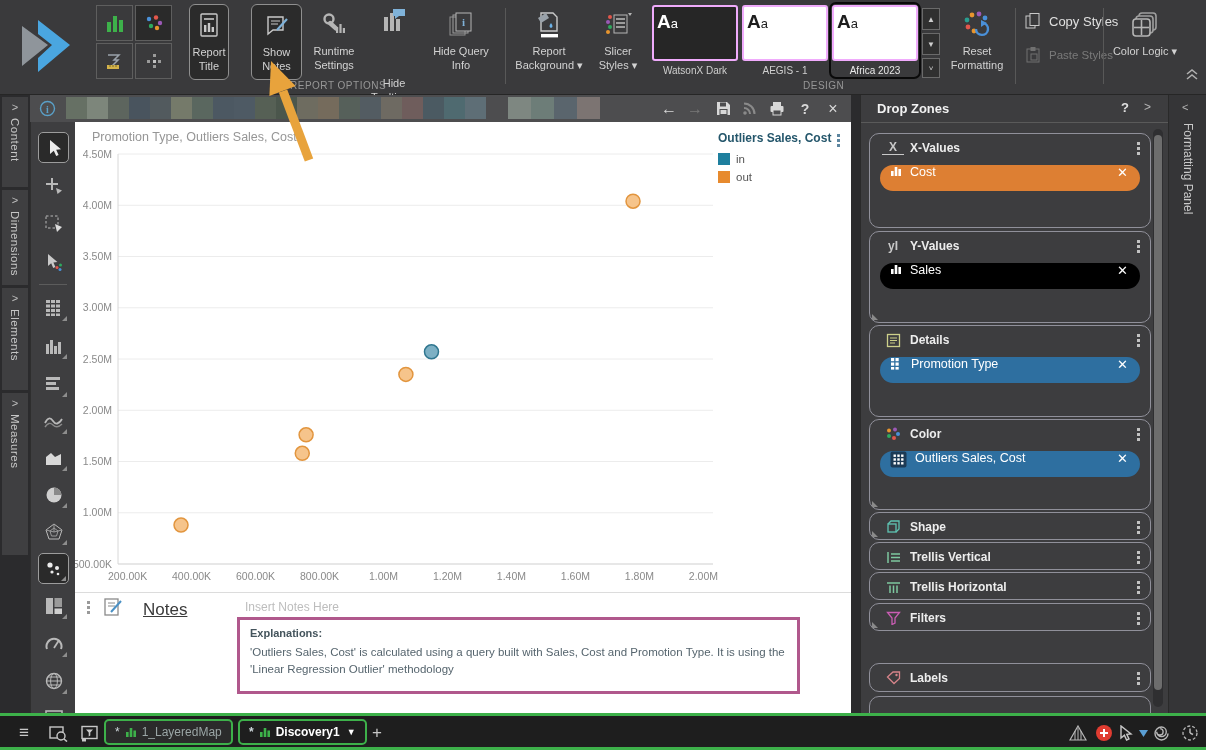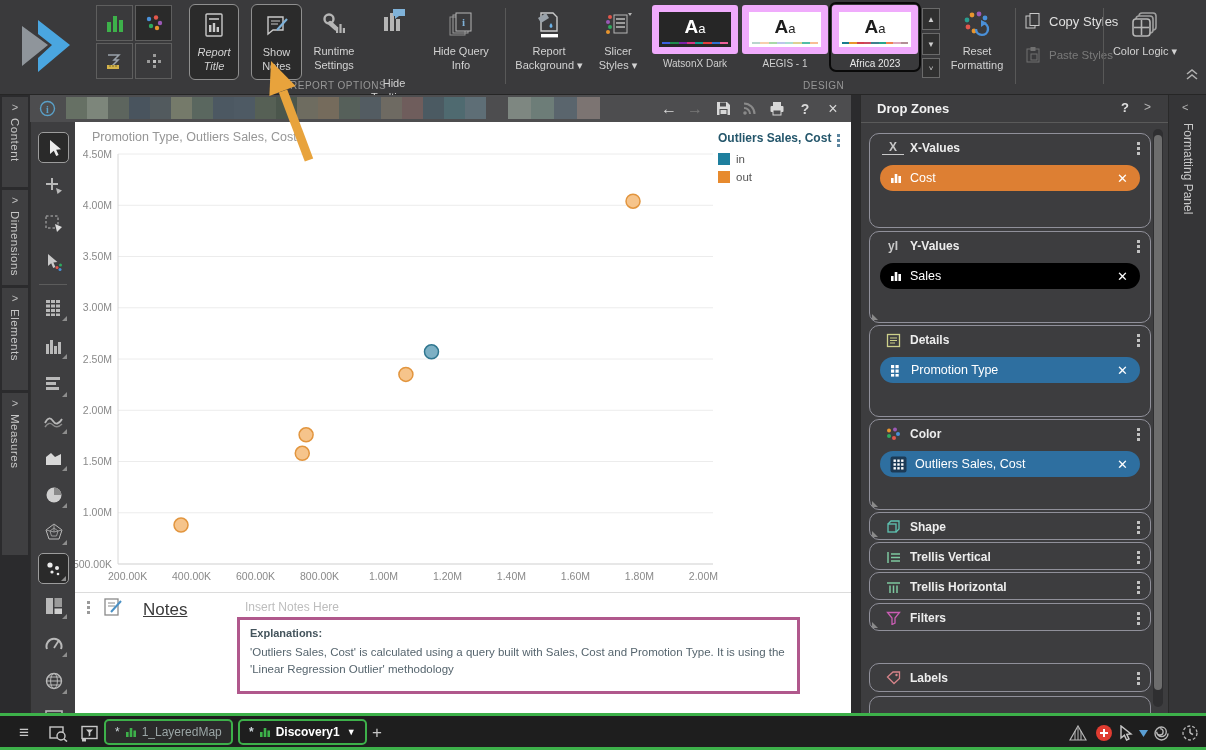--- a/index.html
+++ b/index.html
@@ -10,21 +10,21 @@
 
   
   #ribbon{position:absolute;left:0;top:0;width:1206px;height:95px;background:#3a3a3c;border-bottom:1px solid #262626;}
   .rbtn{position:absolute;top:4px;height:76px;display:flex;flex-direction:column;align-items:center;color:#d2d2d2;font-size:11px;text-align:center;cursor:default;}
   .rbtn .ric{height:36px;display:flex;align-items:center;justify-content:center;margin-top:3px;}
   .rbtn .rlb{line-height:1.3;margin-top:1px;}
   .boxed{border:1px solid #8f8f8f;border-radius:6px;background:#2b2b2b;}
   .grplabel{position:absolute;top:80px;color:#979797;font-size:10px;letter-spacing:.5px;}
   .vsep{position:absolute;top:8px;height:76px;width:1px;background:#585858;}
   .tcard{position:absolute;top:5px;width:86px;}
-  .tcard .tbox{height:49px;border:7px solid #f0abfc;border-radius:3px;padding:2px 3px 3px 3px;display:flex;flex-direction:column;justify-content:space-between;}
+  .tcard .tbox{height:56px;border:2px solid #f0abfc;border-radius:3px;padding:2px 3px 3px 3px;display:flex;flex-direction:row;justify-content:space-between;}
   .tbox.dark{background:#262626;color:#fff;}
   .tbox.light{background:#fff;color:#1d1d1d;}
   .aa{display:block;text-align:center;font-size:13px;line-height:26px;}
   .aa::first-letter{font-size:19px;font-weight:bold;}
   .swrow{display:flex;height:9px;}
   .swrow .sw{flex:1;height:100%;}
   .tname{text-align:center;color:#cfcfcf;font-size:10px;margin-top:4px;white-space:nowrap;}
   .tcard.selected{outline:2px solid #0a0a0a;outline-offset:1px;border-radius:4px;}
   .scrollbtn{position:absolute;left:922px;width:18px;border:1px solid #6a6a6a;background:#303030;color:#cfcfcf;font-size:8px;display:flex;align-items:center;justify-content:center;}
 
@@ -74,21 +74,21 @@
   #dz-header{position:absolute;left:0;top:0;width:308px;height:28px;border-bottom:1px solid #5a5a5a;display:flex;align-items:center;}
   #dz-title{font-size:13px;font-weight:bold;color:#f2f2f2;margin-left:16px;}
   #dz-help{position:absolute;right:40px;top:5px;font-size:13px;font-weight:bold;color:#e0e0e0;}
   #dz-collapse{position:absolute;right:18px;top:5px;font-size:12px;color:#b5b5b5;}
   .zone{position:absolute;left:8px;width:282px;border:1px solid #90909a;border-radius:10px;}
   .zhead{height:28px;display:flex;align-items:center;padding:0 10px 0 12px;}
   .zicon{width:22px;display:flex;align-items:center;justify-content:center;margin-right:6px;}
   .ztitle{font-size:12px;font-weight:bold;color:#ededed;}
   .zmenu{margin-left:auto;display:flex;flex-direction:column;gap:2px;}
   .zmenu i{width:3px;height:3px;background:#c2c2c2;display:block;}
-  .pill{margin:3px 10px 0 10px;height:26px;border-radius:13px;display:flex;align-items:center;padding:0 12px 0 10px;color:#fff;font-size:12.5px;}
+  .pill{margin:3px 10px 0 10px;height:26px;border-radius:13px;display:flex;align-items:flex-start;padding:0 12px 0 10px;color:#fff;font-size:12.5px;}
   .pill .px{margin-left:auto;font-size:13px;color:#fff;}
   .pill .plab{margin-left:8px;}
   .zcorner::before{content:'';position:absolute;left:2px;bottom:2px;border-right:6px solid transparent;border-bottom:6px solid #8a8a8a;}
   #dz-scroll{position:absolute;right:5px;top:34px;width:10px;height:578px;background:#2f2f31;border-radius:5px;}
   #dz-thumb{position:absolute;left:1px;top:6px;width:8px;height:555px;background:#6d6d6d;border-radius:4px;}
 
   
   #fmtstrip{position:absolute;left:1168px;top:95px;width:38px;height:618px;background:#353537;border-left:1px solid #2a2a2a;}
   #fmt-chev{position:absolute;left:13px;top:6px;color:#b5b5b5;font-size:11px;}
   #fmt-label{position:absolute;left:12px;top:28px;writing-mode:vertical-rl;font-size:12px;color:#c9c9c9;}
@@ -142,21 +142,21 @@
   <div class="abs" style="left:135px;top:43px;width:37px;height:36px;border:1px solid #5e5e5e;display:flex;align-items:center;justify-content:center;">
     <svg width="18" height="18" viewBox="0 0 18 18">
         <rect x="8" y="2" width="3" height="3" fill="#9a9a9a"></rect>
         <rect x="8" y="13" width="3" height="3" fill="#9a9a9a"></rect>
         <rect x="2" y="8" width="3" height="3" fill="#9a9a9a"></rect>
         <rect x="13" y="8" width="3" height="3" fill="#9a9a9a"></rect>
         <rect x="8" y="8" width="3" height="3" fill="#c2c2c2"></rect>
       </svg>
   </div>
 
-  <div class="rbtn boxed" style="left:189px;width:50px;font-style:italic;">
+  <div class="rbtn boxed" style="left:189px;width:40px;">
     <span class="ric">
       <svg width="26" height="28" viewBox="0 0 26 28">
           <rect x="5" y="2" width="16" height="22" rx="1" stroke="#c9c9c9" fill="none" stroke-width="1.4"></rect>
           <line x1="8" y1="7" x2="18" y2="7" stroke="#c9c9c9" stroke-width="1.6"></line>
           <rect x="8" y="13" width="2.4" height="7" fill="#c9c9c9"></rect>
           <rect x="11.8" y="11" width="2.4" height="9" fill="#c9c9c9"></rect>
           <rect x="15.6" y="15" width="2.4" height="5" fill="#c9c9c9"></rect>
         </svg>
     </span>
     <span class="rlb">Report Title</span>

